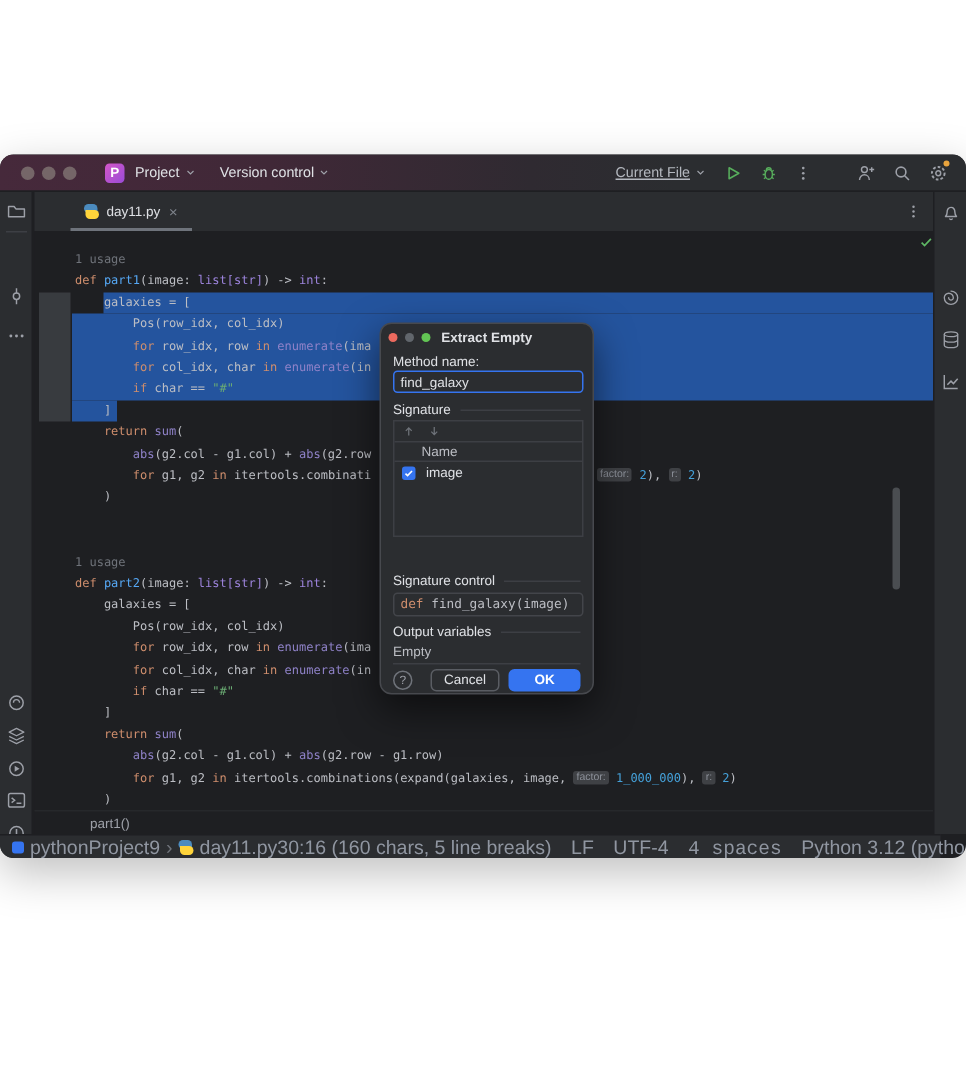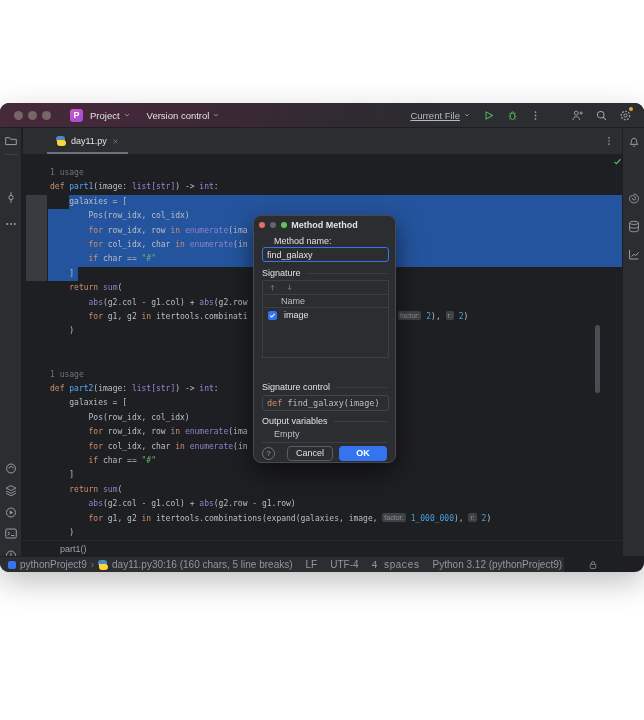--- a/index.html
+++ b/index.html
@@ -70,23 +70,23 @@
   .gutter-sel { position:absolute; background:#383b3f; }
   .scroll-thumb { position:absolute; left:595px; width:5px; border-radius:3px; background:#4a4d51; }
   .breadcrumbs {
     position:absolute; left:23px; top:437px; width:599px; height:16px;
     background:#1e1f22; border-top:1px solid #26282b;
     display:flex; align-items:center; padding-left:37px;
     color:#9da0a8; font-size:9px;
   }
   
   .statusbar {
-    position:absolute; left:0; top:453px; width:564px; height:16px;
+    position:absolute; left:0; top:453px; width:627px; height:16px;
     background:#2b2d30; border-top:1px solid #1e1f22;
-    display:flex; font-size:10px; color:#9096a1;
+    display:flex; font-size:13px; color:#9096a1;
   }
   .sb-left { display:flex; align-items:center; gap:4px; padding-left:8px; }
   .sb-proj-icon { width:8px; height:8px; border-radius:2px; background:#3574f0; }
   .sb-right { margin-left:auto; display:flex; align-items:center; gap:13px; padding-right:10px; }
   .sb-item { white-space:nowrap; }
   
   .py-icon { width:10px; height:10px; position:relative; }
   .py-icon .b { position:absolute; left:0; top:0; width:9px; height:6px; background:#4b8bbe; border-radius:3px 3px 0 3px; }
   .py-icon .y { position:absolute; right:0; bottom:0; width:9px; height:6px; background:#ffd43b; border-radius:0 3px 3px 3px; }
   
@@ -99,21 +99,21 @@
   .promo-label { color:#ffffff; font-size:13px; font-weight:600; letter-spacing:.1px; }
   
   .dialog {
     position:absolute; left:253px; top:112px; width:143px; height:248px;
     background:#2b2d30; border:1px solid #47494e; border-radius:8px;
     box-shadow:0 10px 26px rgba(0,0,0,.55); z-index:30; font-size:9px; color:#dfe1e5;
   }
   .dlg-titlebar { position:absolute; left:0; top:0; width:100%; height:18px; display:flex; align-items:center; }
   .dlg-light { width:6px; height:6px; border-radius:50%; margin-left:5px; }
   .dlg-title { position:absolute; left:0; width:100%; text-align:center; font-size:9px; font-weight:700; }
-  .dlg-label { position:absolute; left:20px;text-align:center; }
+  .dlg-label { position:absolute; left:8px;text-align:center; }
   .sec { position:absolute; left:8px; right:8px; display:flex; align-items:center; gap:6px; }
   .sec::after { content:""; flex:1; height:1px; background:#3d3f44; }
   .dlg-input {
     position:absolute; left:8px; top:31px; width:127px; height:15px;
     background:#2b2d30; border:1.5px solid #3574f0; border-radius:3px;
     display:flex; align-items:center; padding-left:4px; color:#dfe1e5; font-size:9px;
   }
   .dlg-table { position:absolute; left:8px; top:64px; width:127px; height:78px; border:1px solid #3d3f44; }
   .dlg-toolbar { height:14px; border-bottom:1px solid #3d3f44; display:flex; align-items:center; gap:8px; padding-left:5px; }
   .dlg-thead { height:13px; border-bottom:1px solid #3d3f44; display:flex; align-items:center; color:#bcbec4; }
@@ -391,21 +391,21 @@
             <rect x="3.5" y="7" width="9" height="6.5" rx="1.2" stroke="#9096a1" stroke-width="1.2" fill="none"></rect>
             <path d="M5.5 7V5a2.5 2.5 0 0 1 5 0v2" stroke="#9096a1" stroke-width="1.2" fill="none"></path>
           </svg>
         </span>
     </div>
   </div>
 
 
   <div class="dialog">
     <div class="dlg-titlebar">
-      <span class="dlg-title">Method Method</span>
+      <span class="dlg-title">Extract Empty</span>
       <span class="dlg-light" style="background:#ec6a5e"></span>
       <span class="dlg-light" style="background:#61666c"></span>
       <span class="dlg-light" style="background:#62c554"></span>
     </div>
     <span class="dlg-label" style="top:20px">Method name:</span>
     <div class="dlg-input">
       <span>find_galaxy</span>
     </div>
     <div class="sec" style="top:52px">
       <span>Signature</span>

